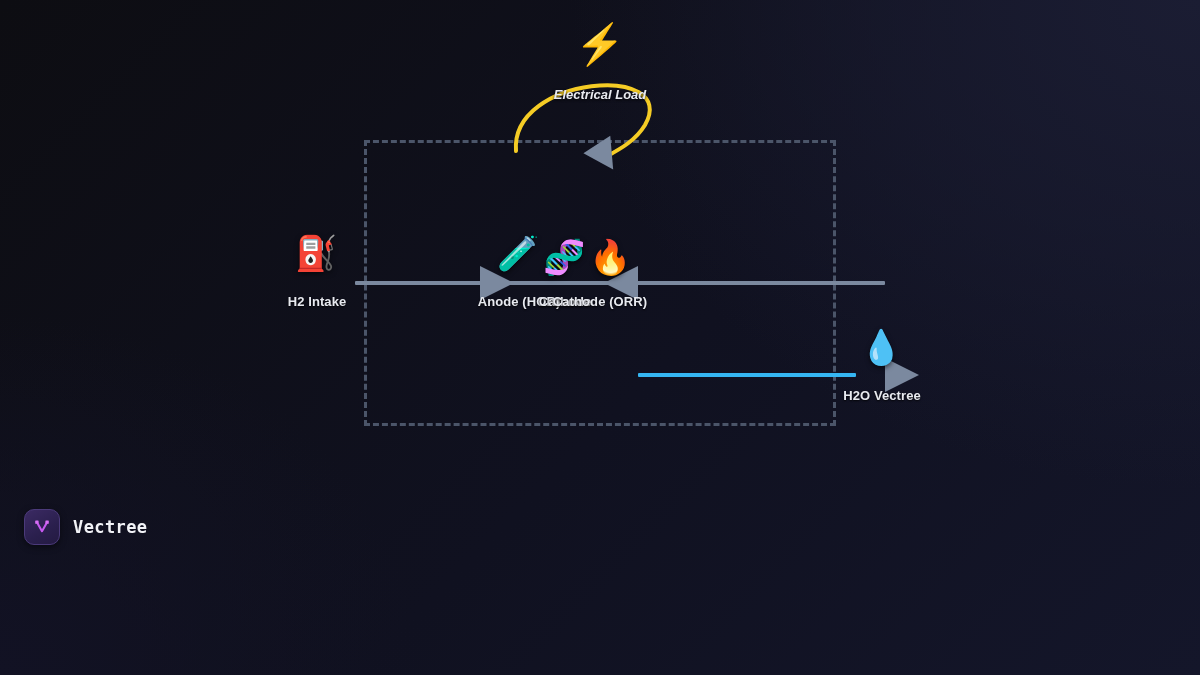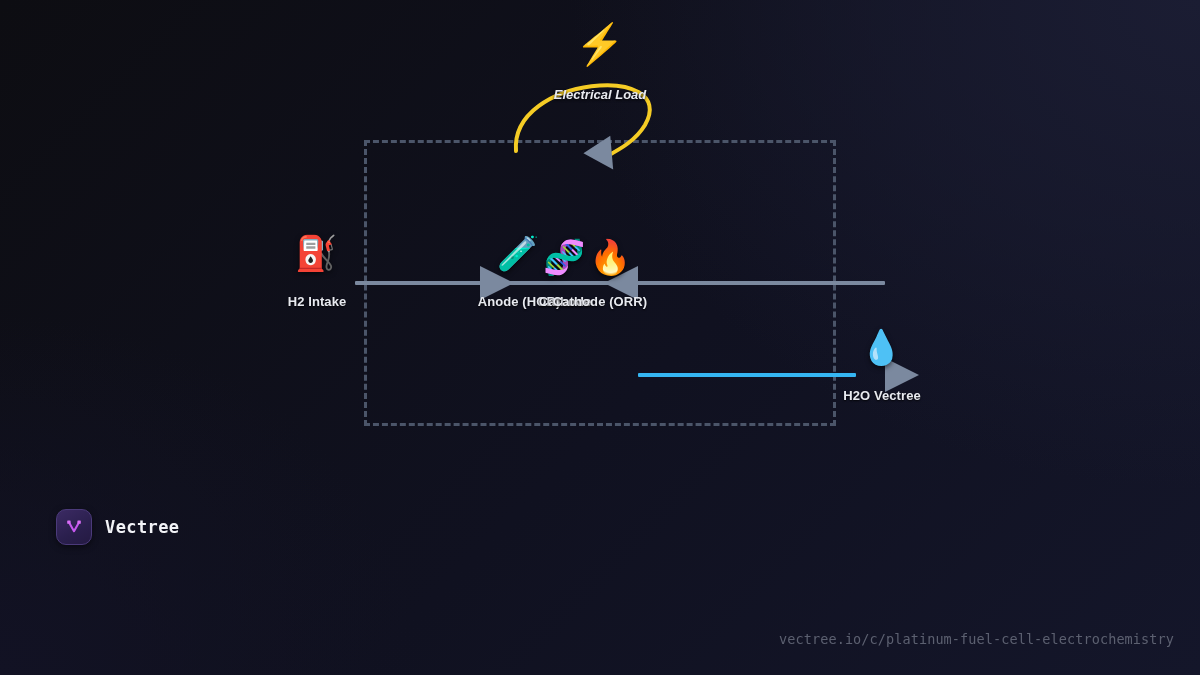--- a/index.html
+++ b/index.html
@@ -106,21 +106,20 @@
     bottom: 0;
     height: 178px;
   }
   .brand-row {
     position: absolute;
     left: 24px;
     top: 12px;
     display: flex;
     align-items: center;
     gap: 13px;
-    margin-left: 32px;
   }
   .brand-logo {
     width: 34px;
     height: 34px;
     border-radius: 10px;
     background: linear-gradient(150deg, #3b2a63 0%, #2a1f4d 60%, #241a42 100%);
     border: 1px solid #4b3a7a;
     display: flex;
     align-items: center;
     justify-content: center;
@@ -200,16 +199,15 @@
       <div class="brand-logo">
         <svg width="20" height="20" viewBox="0 0 20 20">
           <path d="M5.2 5.8 L10 14.2 L14.8 5.8" fill="none" stroke="#c659f0" stroke-width="2.1" stroke-linecap="round" stroke-linejoin="round"></path>
           <rect x="3.2" y="3.4" width="3.4" height="3.4" rx="0.6" fill="#d96ef7"></rect>
           <rect x="13.4" y="3.4" width="3.4" height="3.4" rx="0.6" fill="#d96ef7"></rect>
         </svg>
       </div>
       <div class="brand-name">Vectree</div>
     </div>
 
-    <div class="url">vectree.io/c/platinum-fuel-cell-electrochemistry</div>
   </div>
 
 </div>
 
 </body></html>

